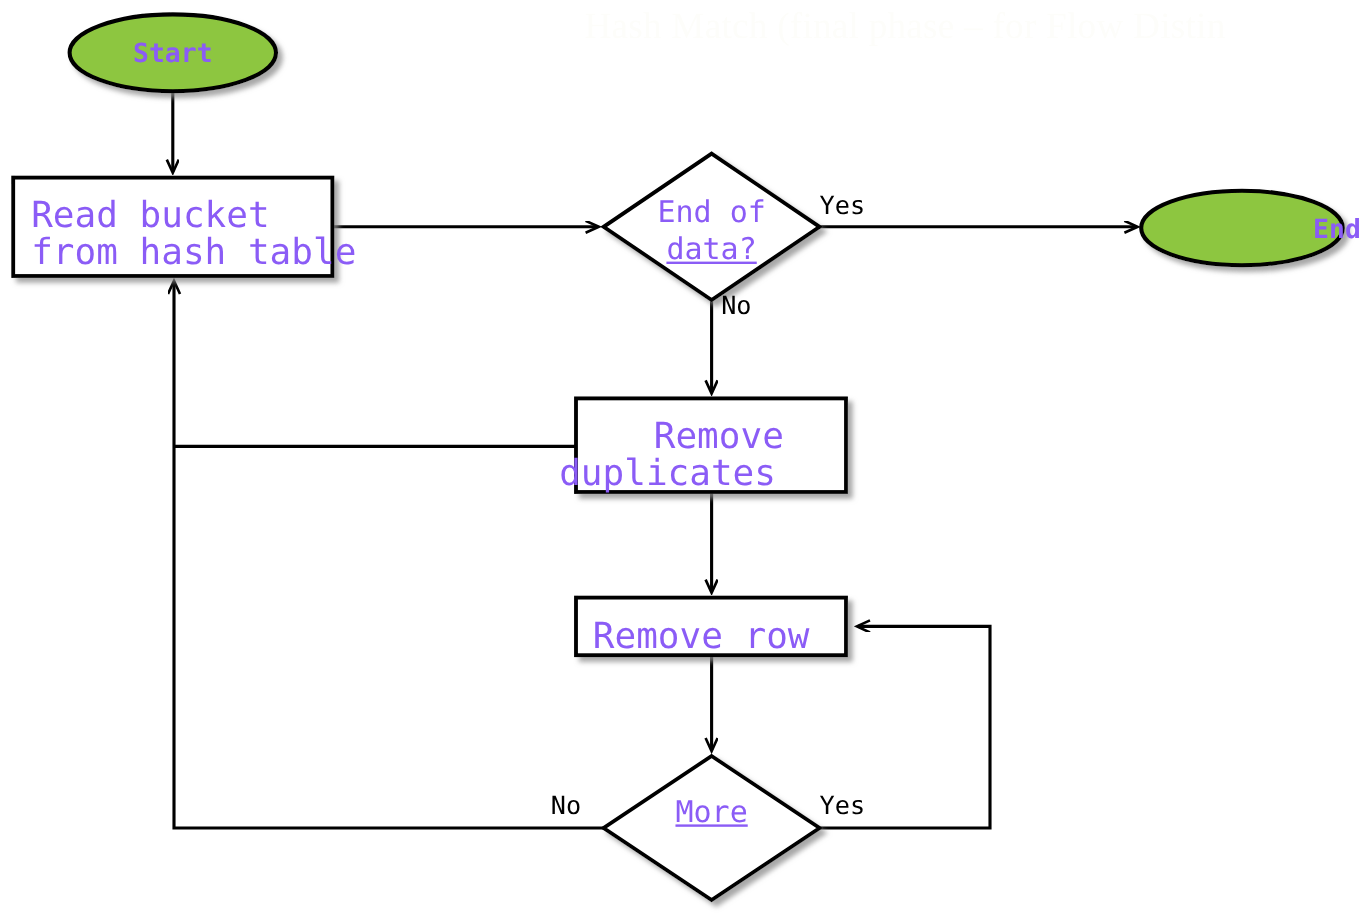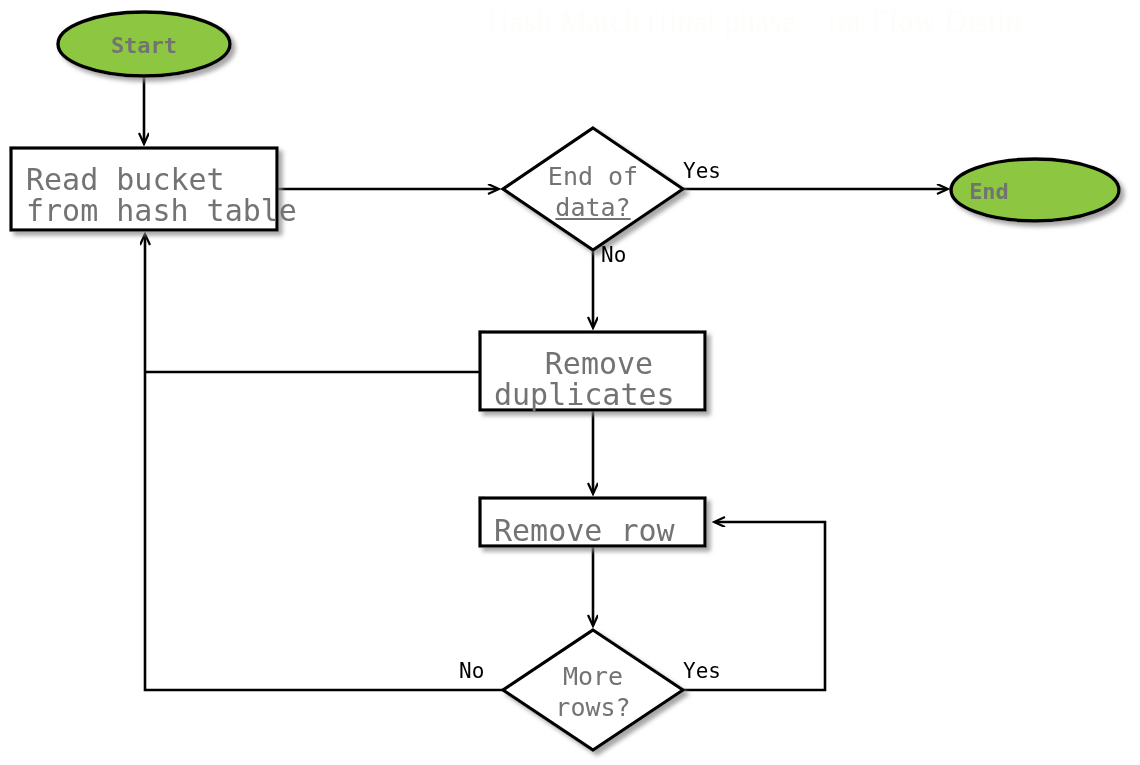--- a/index.html
+++ b/index.html
@@ -34,21 +34,21 @@
     font-family: "Liberation Serif", serif;
     font-size: 31px;
     color: #fdfdfa;
     letter-spacing: 0.2px;
     pointer-events: none;
     user-select: none;
   }
   .node-label {
     position: absolute;
     font-family: "DejaVu Sans Mono", monospace;
-    color: #737373;
+    color: #8b5cf6;
     white-space: pre;
     text-align: center;
     line-height: 1.38;
     pointer-events: none;
   }
   .label-box {
     font-size: 30px;
     text-align: left;
   }
   .label-terminator {
@@ -125,29 +125,28 @@
   </svg>
 
   <div class="node-label label-terminator" style="left:57px; top:31px; width:174px;">Start</div>
 
   <div class="node-label label-box" style="left:26px; top:159px; width:250px;">Read bucket</div>
   <div class="node-label label-box" style="left:26px; top:190px; width:250px;">from hash table</div>
 
   <div class="node-label label-decision" style="left:513px; top:160px; width:160px;">End of</div>
   <div class="node-label label-decision" style="left:513px; top:191px; width:160px;text-decoration:underline;">data?</div>
 
-  <div class="node-label label-terminator" style="left:904px; top:177px; width:170px;">End</div>
+  <div class="node-label label-terminator" style="left:964px; top:177px; width:170px;text-align:right;">End</div>
 
   <div class="node-label label-box" style="left:494px; top:343px; width:210px;text-align:center;">Remove</div>
-  <div class="node-label label-box" style="left:494px; top:374px; width:210px;">duplicates</div>
+  <div class="node-label label-box" style="left:466px; top:374px; width:210px;">duplicates</div>
 
   <div class="node-label label-box" style="left:494px; top:510px; width:210px;">Remove row</div>
 
-  <div class="node-label label-decision" style="left:513px; top:660px; width:160px;">More</div>
-  <div class="node-label label-decision" style="left:513px; top:691px; width:160px;">rows?</div>
+  <div class="node-label label-decision" style="left:513px; top:660px; width:160px;text-decoration:underline;">More</div>
 
   <div class="edge-label" style="left:683px; top:159px;">Yes</div>
 
   <div class="edge-label" style="left:601px; top:243px;">No</div>
 
   <div class="edge-label" style="left:683px; top:659px;">Yes</div>
 
   <div class="edge-label" style="left:459px; top:659px;">No</div>
 
 </div>

